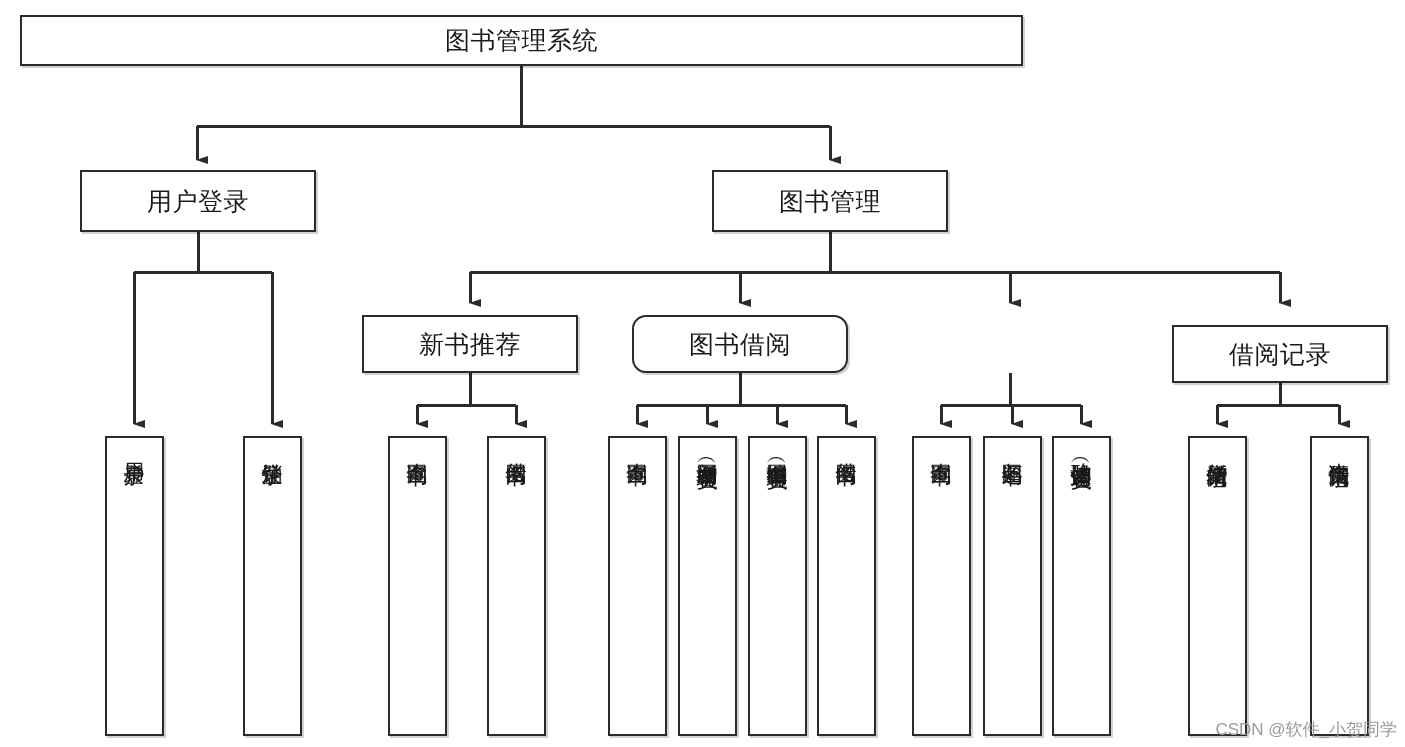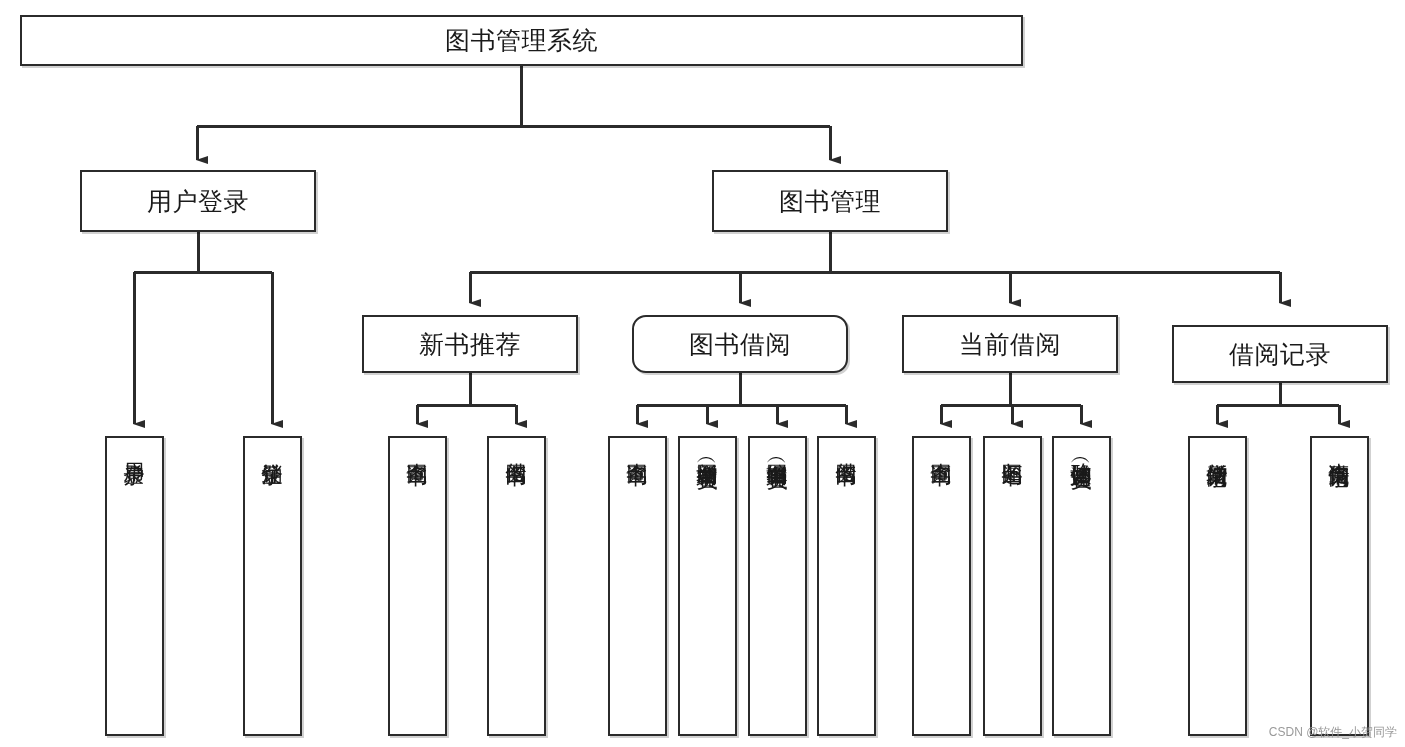--- a/index.html
+++ b/index.html
@@ -51,21 +51,21 @@
   }
   .node-box.vertical {
     align-items: flex-start;
     justify-content: center;
     padding-top: 8px;
   }
   #watermark {
     position: absolute;
     right: 8px;
     bottom: 6px;
-    font-size: 12px;
+    font-size: 17px;
     color: #9a9a9a;
     white-space: nowrap;
     pointer-events: none;
   }
 </style>
 </head>
 <body>
 
 <div id="canvas">
 
@@ -132,23 +132,20 @@
   <div class="node-box" id="node-l2-1" style="left: 712px; top: 170px; width: 236px; height: 62px;">
     <span class="node-label">图书管理</span>
   </div>
 
   <div class="node-box" id="node-l3-0" style="left: 362px; top: 315px; width: 216px; height: 58px;">
     <span class="node-label">新书推荐</span>
   </div>
   <div class="node-box" id="node-l3-1" style="left: 632px; top: 315px; width: 216px; height: 58px; border-radius: 14px;">
     <span class="node-label">图书借阅</span>
   </div>
-  <div class="node-box" id="node-l3-2" style="left: 902px; top: 315px; width: 216px; height: 58px;">
-    <span class="node-label">当前借阅</span>
-  </div>
   <div class="node-box" id="node-l3-3" style="left: 1172px; top: 325px; width: 216px; height: 58px;">
     <span class="node-label">借阅记录</span>
   </div>
 
   <div class="node-box vertical" id="node-leaf-0" style="left: 105px; top: 436px; width: 59px; height: 300px;">
     <span class="node-label">用户登录</span>
   </div>
   <div class="node-box vertical" id="node-leaf-1" style="left: 243px; top: 436px; width: 59px; height: 300px;">
     <span class="node-label">注销登录</span>
   </div>

